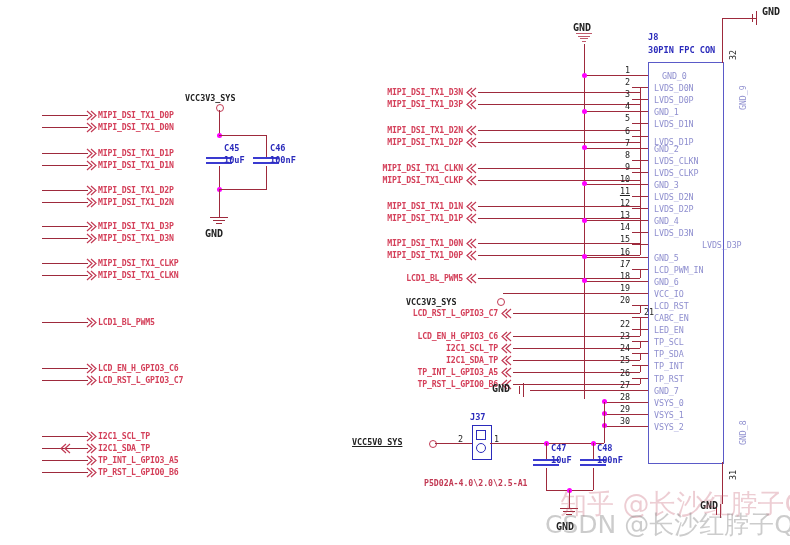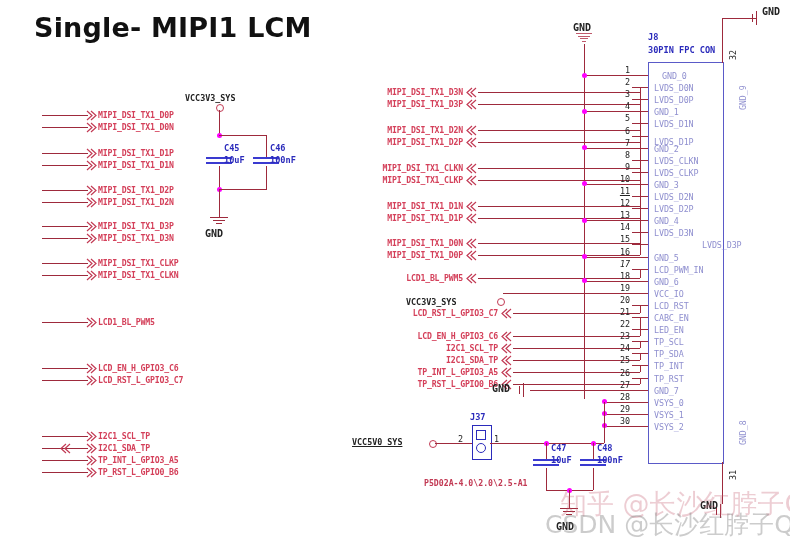--- a/index.html
+++ b/index.html
@@ -75,21 +75,20 @@
     position:absolute;white-space:nowrap;
     font-family:"DejaVu Sans","Liberation Sans",sans-serif;
   }
   .wm1{font-size:27px;color:rgba(196,90,110,.30);}
   .wm2{font-size:25px;color:rgba(120,120,120,.38);}
 </style>
 </head>
 <body>
 
 <div id="sheet">
-    <div class="abs title" style="left: 34px; top: 12px;">Single- MIPI1 LCM</div>
     <div class="abs w wh" style="left: 42px; top: 115px; width: 46px;"></div>
     <svg width="11" height="11" style="position: absolute; left: 86px; top: 110px;">
       <path d="M1,1 L6,5.5 L1,10 M5,1 L10,5.5 L5,10" stroke="#c23a54" stroke-width="1.2" fill="none"></path>
     </svg>
     <div class="abs net" style="left: 98px; top: 111px;">MIPI_DSI_TX1_D0P</div>
     <div class="abs w wh" style="left: 42px; top: 127px; width: 46px;"></div>
     <svg width="11" height="11" style="position: absolute; left: 86px; top: 122px;">
       <path d="M1,1 L6,5.5 L1,10 M5,1 L10,5.5 L5,10" stroke="#c23a54" stroke-width="1.2" fill="none"></path>
     </svg>
     <div class="abs net" style="left: 98px; top: 123px;">MIPI_DSI_TX1_D0N</div>
@@ -407,21 +406,21 @@
     <div class="abs w wh" style="left: 632px; top: 280.7px; width: 16px;"></div>
     <div class="abs pinnum" style="left: 602px; top: 270.7px; width: 28px;">18</div>
     <div class="abs pinname" style="left: 654px; top: 276.7px;">GND_6</div>
     <div class="abs w wh" style="left: 632px; top: 292.8px; width: 16px;"></div>
     <div class="abs pinnum" style="left: 602px; top: 282.8px; width: 28px;">19</div>
     <div class="abs pinname" style="left: 654px; top: 288.8px;">VCC_IO</div>
     <div class="abs w wh" style="left: 632px; top: 304.9px; width: 16px;"></div>
     <div class="abs pinnum" style="left: 602px; top: 294.9px; width: 28px;">20</div>
     <div class="abs pinname" style="left: 654px; top: 300.9px;">LCD_RST</div>
     <div class="abs w wh" style="left: 632px; top: 317px; width: 16px;"></div>
-    <div class="abs pinnum" style="left: 602px; top: 307px; width: 28px;">21</div>
+    <div class="abs pinnum" style="left: 626px; top: 307px; width: 28px;">21</div>
     <div class="abs pinname" style="left: 654px; top: 313px;">CABC_EN</div>
     <div class="abs w wh" style="left: 632px; top: 329.1px; width: 16px;"></div>
     <div class="abs pinnum" style="left: 602px; top: 319.1px; width: 28px;">22</div>
     <div class="abs pinname" style="left: 654px; top: 325.1px;">LED_EN</div>
     <div class="abs w wh" style="left: 632px; top: 341.2px; width: 16px;"></div>
     <div class="abs pinnum" style="left: 602px; top: 331.2px; width: 28px;">23</div>
     <div class="abs pinname" style="left: 654px; top: 337.2px;">TP_SCL</div>
     <div class="abs w wh" style="left: 632px; top: 353.3px; width: 16px;"></div>
     <div class="abs pinnum" style="left: 602px; top: 343.3px; width: 28px;">24</div>
     <div class="abs pinname" style="left: 654px; top: 349.3px;">TP_SDA</div>

